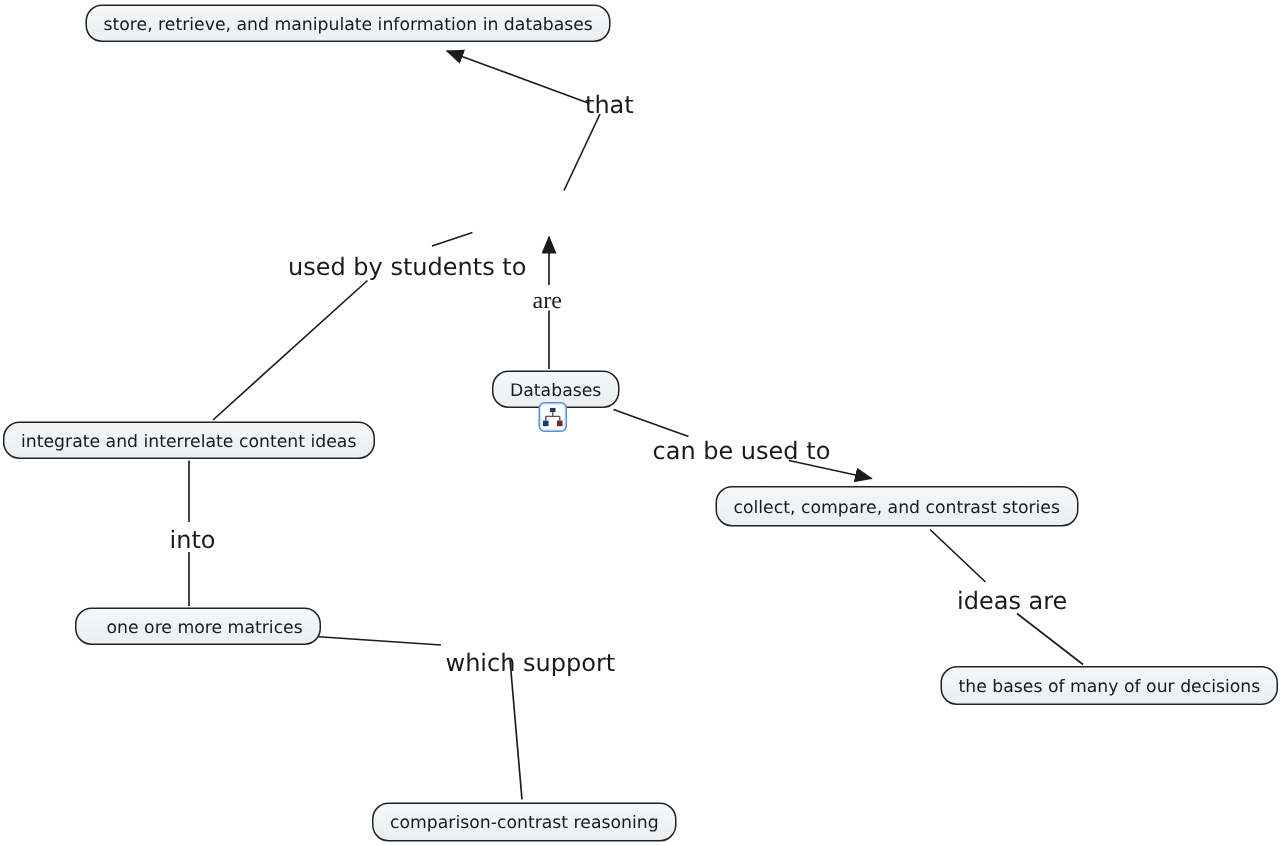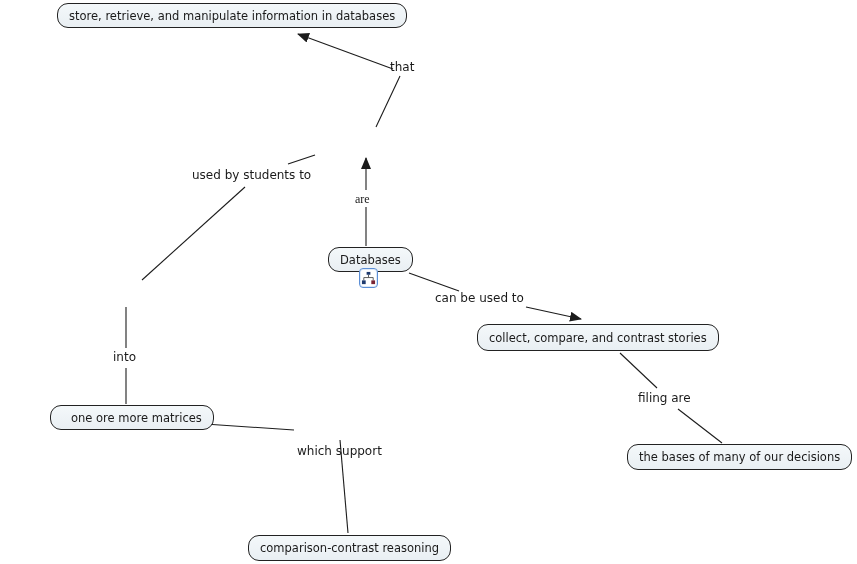--- a/index.html
+++ b/index.html
@@ -10,35 +10,35 @@
   #wires{position:absolute;left:0;top:0;z-index:1;}
   .node{
     position:absolute;z-index:2;display:inline-flex;align-items:center;justify-content:center;
     height:25px;padding:0 11px;box-sizing:border-box;white-space:nowrap;
     background:linear-gradient(#f4f8fa,#e9eff3);
     border:1px solid #222222;border-radius:11px;
     font-size:11.5px;color:#1a1a1a;
   }
   .lbl{
     position:absolute;z-index:2;white-space:nowrap;
-    font-size:12px;color:#1a1a1a;
+    font-size:16px;color:#1a1a1a;
   }
   #n-store{left:57px;top:3px;}
   #n-filing{left:285px;top:127px;}
   #n-databases{left:328px;top:247px;}
   #n-integrate{left:2px;top:281px;}
   #n-matrices{left:50px;top:405px;padding-left:20px;}
   #n-comparison{left:248px;top:535px;height:26px;}
   #n-collect{left:477px;top:324px;height:27px;}
   #n-bases{left:627px;top:444px;height:26px;}
   #l-that{left:390px;top:60px;}
   #l-are{left:355px;top:192px;font-family:Liberation Serif, serif;}
   #l-usedby{left:192px;top:168px;}
   #l-into{left:113px;top:350px;}
-  #l-whichsupport{left:297px;top:444px;text-align:center;}
+  #l-whichsupport{left:297px;top:432px;text-align:center;}
   #l-canbeused{left:435px;top:291px;}
   #l-whichare{left:638px;top:391px;}
   .res-icon{
     position:absolute;z-index:3;left:359px;top:268px;width:19px;height:20px;box-sizing:border-box;
     background:#ffffff;border:1px solid #5b8ed6;border-radius:4px;
     box-shadow:inset 0 0 0 1px #dce9f8;
     display:flex;align-items:center;justify-content:center;
   }
 </style>
 </head>
@@ -65,32 +65,33 @@
       <line x1="340" y1="440" x2="348" y2="533"></line>
       <line x1="409" y1="273" x2="459" y2="291"></line>
       <line x1="526" y1="307" x2="581" y2="319" marker-end="url(#arrow)"></line>
       <line x1="620" y1="353" x2="657" y2="388"></line>
       <line x1="678" y1="409" x2="722" y2="443"></line>
     </g>
   </svg>
 
   <div class="node" id="n-store">store, retrieve, and manipulate information in databases</div>
   <div class="node" id="n-databases">Databases</div>
+  <div class="node" id="n-integrate">integrate and interrelate content ideas</div>
   <div class="node" id="n-matrices">one ore more matrices</div>
   <div class="node" id="n-comparison">comparison-contrast reasoning</div>
   <div class="node" id="n-bases">the bases of many of our decisions</div>
   <div class="node" id="n-collect">collect, compare, and contrast stories</div>
 
   <div class="lbl" id="l-that">that</div>
   <div class="lbl" id="l-are">are</div>
   <div class="lbl" id="l-usedby">used by students to</div>
   <div class="lbl" id="l-into">into</div>
   <div class="lbl" id="l-whichsupport">which support</div>
   <div class="lbl" id="l-canbeused">can be used to</div>
-  <div class="lbl" id="l-whichare">filing are</div>
+  <div class="lbl" id="l-whichare">ideas are</div>
 
   <div class="res-icon">
     <svg width="15" height="15" viewBox="0 0 16 16">
       <g stroke="#555555" stroke-width="1" fill="none">
         <line x1="8" y1="4" x2="8" y2="7"></line>
         <line x1="3" y1="7" x2="13" y2="7"></line>
         <line x1="3" y1="7" x2="3" y2="10"></line>
         <line x1="13" y1="7" x2="13" y2="10"></line>
       </g>
       <rect x="6" y="1" width="4" height="3" fill="#1e3a6e"></rect>

